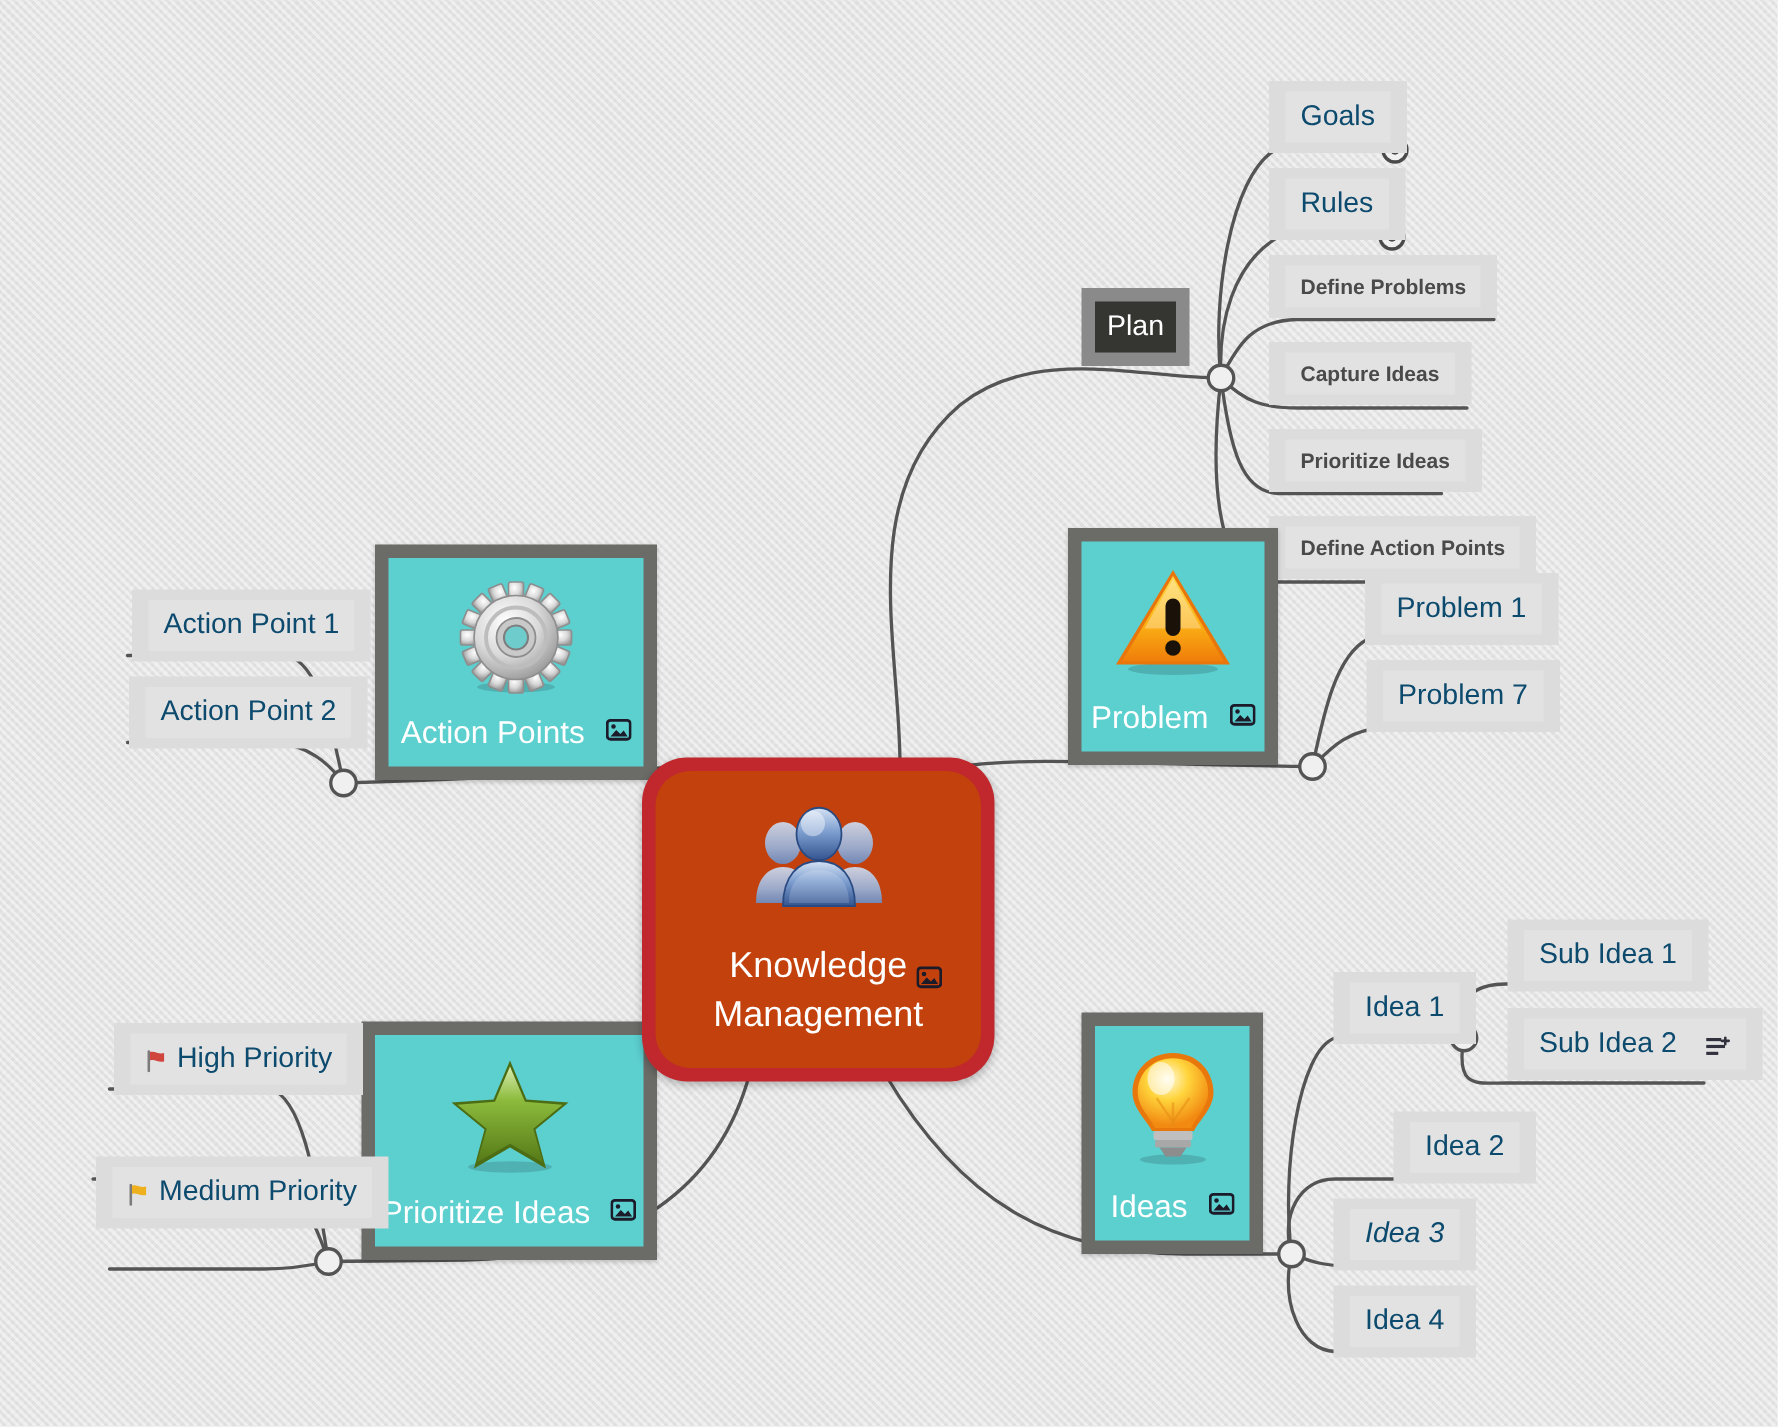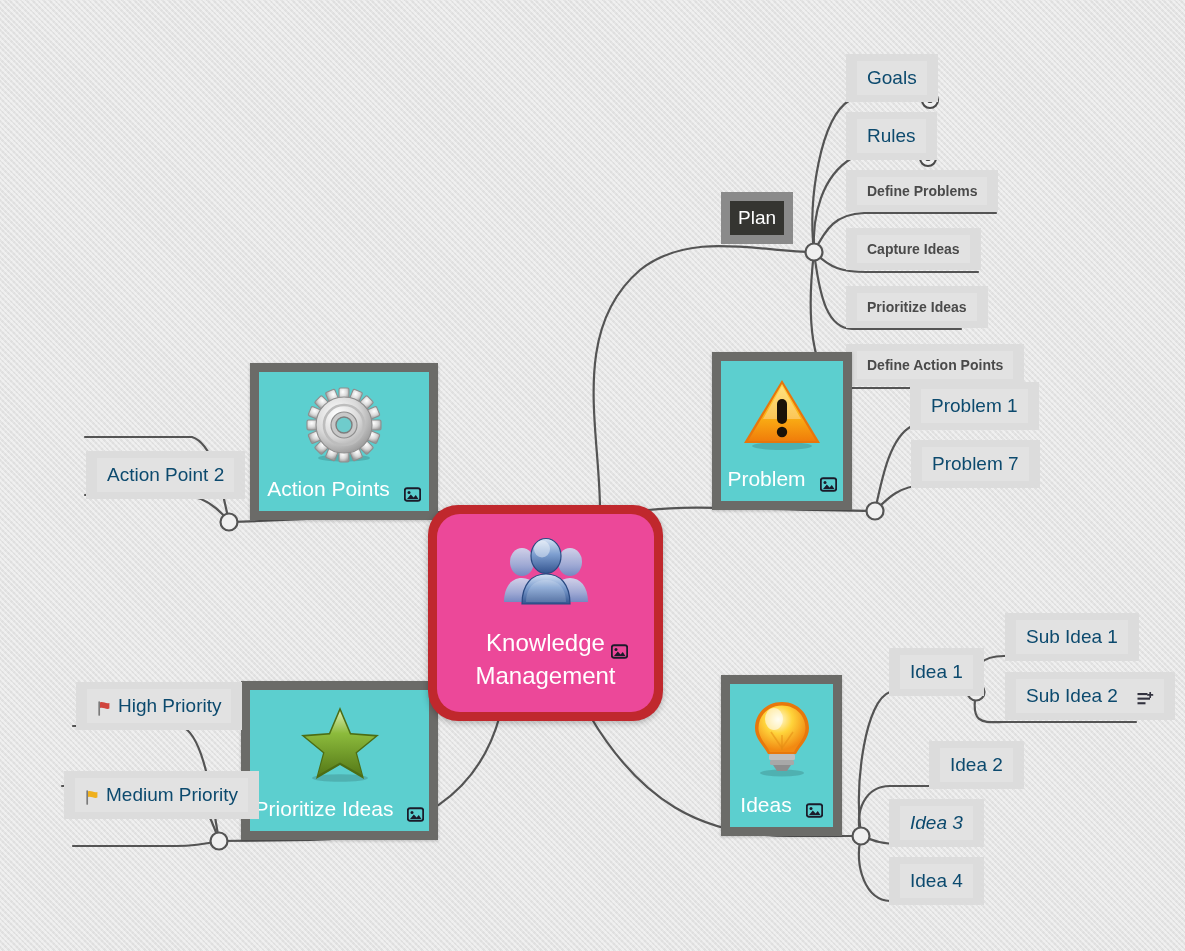--- a/index.html
+++ b/index.html
@@ -70,40 +70,40 @@
     position: relative;
     display: flex;
     flex-direction: column;
     align-items: center;
     justify-content: flex-start;
   }
   .pnode .art { flex: 1; display: flex; align-items: center; justify-content: center; width: 100%; }
   .pnode .caption {
     width: 100%;
     display: flex;
-    align-items: flex-end;
+    align-items: flex-start;
     justify-content: center;
     gap: 14px;
     color: #ffffff;
     font-size: 21px;
     padding-bottom: 10px;
   }
 
   
   #central {
     position: absolute;
     left: 428px; top: 505px;
     width: 235px; height: 216px;
     background: #c0282d;
     border-radius: 30px;
     padding: 9px;
     box-shadow: 0 2px 6px rgba(0,0,0,0.25);
   }
   #central .inner {
-    background: #ec4899;
+    background: #c2410c;
     width: 100%; height: 100%;
     border-radius: 23px;
     display: flex;
     flex-direction: column;
     align-items: center;
     justify-content: flex-start;
     position: relative;
   }
   #central .art { margin-top: 22px; }
   #central .caption {
@@ -305,20 +305,25 @@
           <svg width="17" height="17" viewBox="0 0 17 17">
             <rect x="0.8" y="2.2" width="15.4" height="12.6" rx="2.2" fill="none" stroke="#1b1b2a" stroke-width="1.9"></rect>
             <circle cx="5" cy="6.4" r="1.5" fill="#1b1b2a"></circle>
             <path d="M3 13 L6.8 8.6 L9.6 11.4 L11.8 9 L14.4 13 Z" fill="#1b1b2a"></path>
           </svg>
         </span>
       </div>
     </div>
   </div>
 
+  <div class="tnode" style="left:88px; top:393px;">
+    <div class="inner">
+        <span>Action Point 1</span>
+      </div>
+  </div>
   <div class="tnode" style="left:86px; top:451px;">
     <div class="inner">
         <span>Action Point 2</span>
       </div>
   </div>
 
   <div class="pnode" style="left:241px; top:681px; width:197px; height:159px;">
     <div class="inner">
       <div class="art">
         <svg width="86" height="80" viewBox="0 0 86 80">

